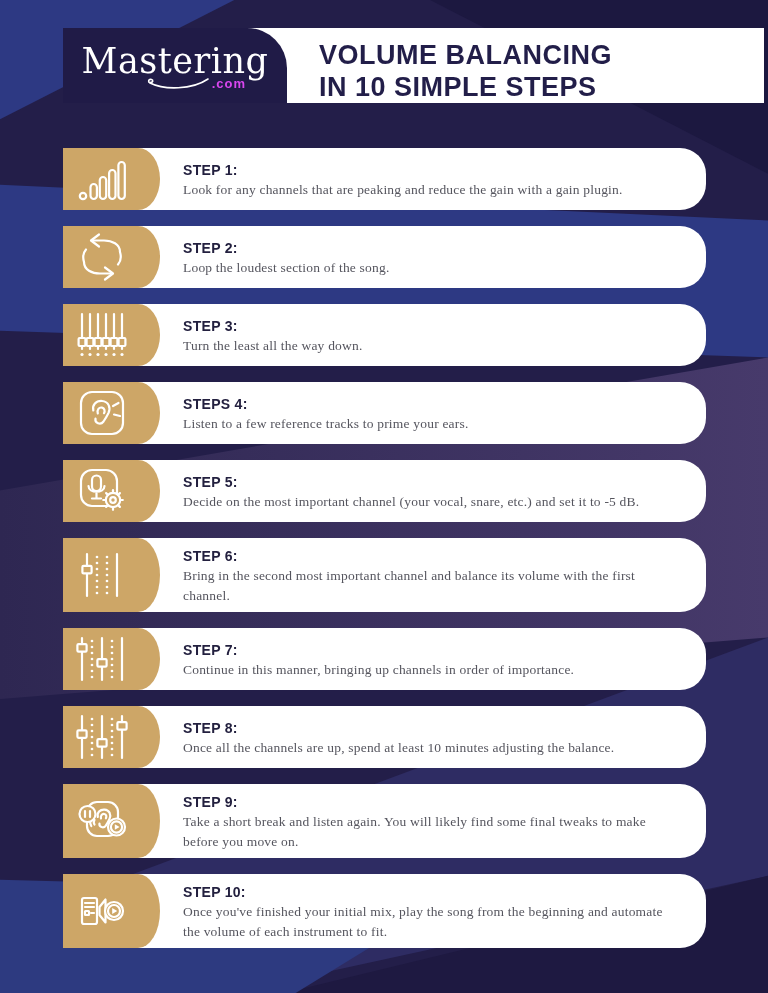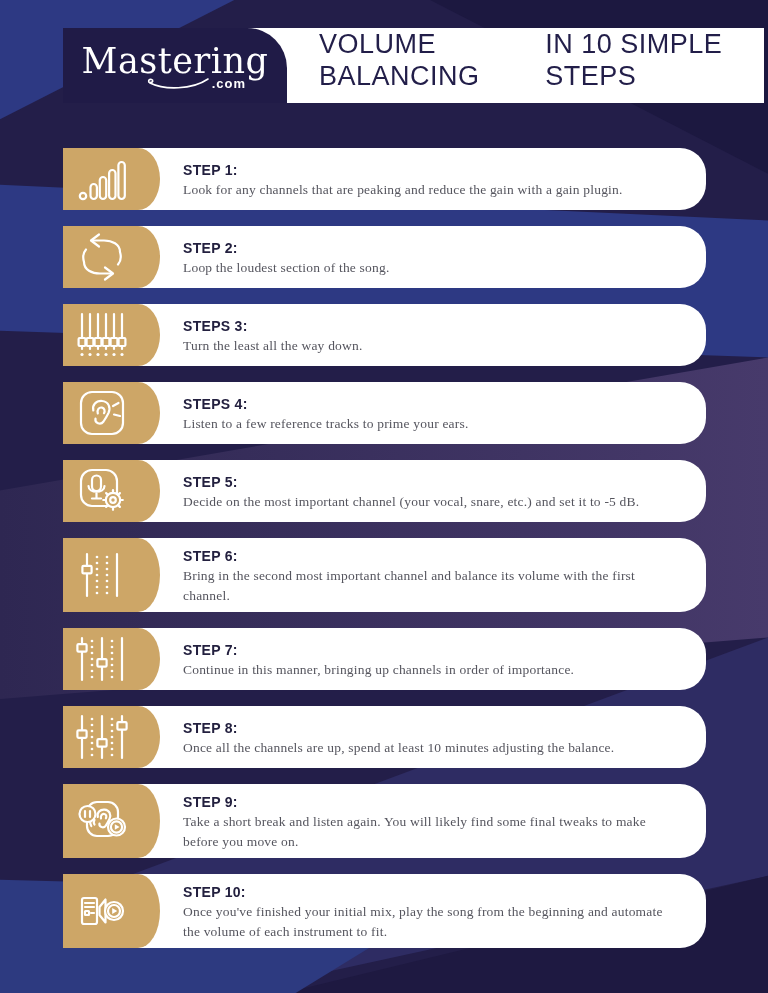--- a/index.html
+++ b/index.html
@@ -30,27 +30,27 @@
   .brand{
     font-family:"DejaVu Serif", serif;
     color:#ffffff;font-size:35px;line-height:34px;letter-spacing:.5px;
   }
   .brand-sub{
     display:flex;align-items:center;justify-content:flex-end;
     width:170px;margin-top:-2px;
   }
   .brand-sub svg{display:block;margin-right:2px;}
   .tld{
-    color:#ffffff;font-size:13px;letter-spacing:1px;font-weight:bold;
+    color:#d946ef;font-size:13px;letter-spacing:1px;font-weight:bold;
     margin-right:14px;
   }
   .title{
-    flex:1;display:flex;flex-direction:row;justify-content:center;
+    flex:1;display:flex;flex-direction:column;justify-content:flex-end;
     padding-left:32px;
-    color:#221e49;font-weight:400;font-size:27px;line-height:32px;letter-spacing:.5px;
+    color:#221e49;font-weight:700;font-size:27px;line-height:32px;letter-spacing:.5px;
   }
 
   .steps{
     position:absolute;left:63px;top:148px;width:643px;
     display:flex;flex-direction:column;gap:16px;
   }
   .card{
     position:relative;background:#ffffff;border-radius:0 26px 26px 0;
     min-height:62px;box-sizing:border-box;
     padding:10px 26px 6px 120px;
@@ -147,21 +147,21 @@
             <circle cx="32" cy="47.5" r="1.6" fill="#ffffff" stroke="none"></circle>
             <line x1="40" y1="7" x2="40" y2="42"></line>
             <rect x="36.6" y="31" width="6.8" height="8" rx="1" fill="#cda667"></rect>
             <circle cx="40" cy="47.5" r="1.6" fill="#ffffff" stroke="none"></circle>
             <line x1="48" y1="7" x2="48" y2="42"></line>
             <rect x="44.6" y="31" width="6.8" height="8" rx="1" fill="#cda667"></rect>
             <circle cx="48" cy="47.5" r="1.6" fill="#ffffff" stroke="none"></circle>
           </g>
         </svg>
       </div>
-      <div class="step-label">STEPS 3:</div>
+      <div class="step-label">STEP 3:</div>
       <div class="step-text">Turn the least all the way down.</div>
     </div>
     <div class="card">
       <div class="icon-block">
         <svg width="56" height="56" viewBox="0 0 56 56">
           <g fill="none" stroke="#ffffff" stroke-width="2.2" stroke-linecap="round" stroke-linejoin="round">
             <rect x="7" y="7" width="42" height="42" rx="11"></rect>
             <path d="M21.5 33.5 C20.5 38 26.5 40.5 29.5 36.5 C31.5 33.5 33 31 34.5 28 C37 22.5 34.5 16.5 28 16 C22 15.6 18 20 19.3 25.5"></path>
             <path d="M23.8 28.5 C22.8 24.8 25 22 28 22.6 C30.6 23.2 31.2 26 30 28.2"></path>
             <path d="M39 21 L44.5 18"></path>

